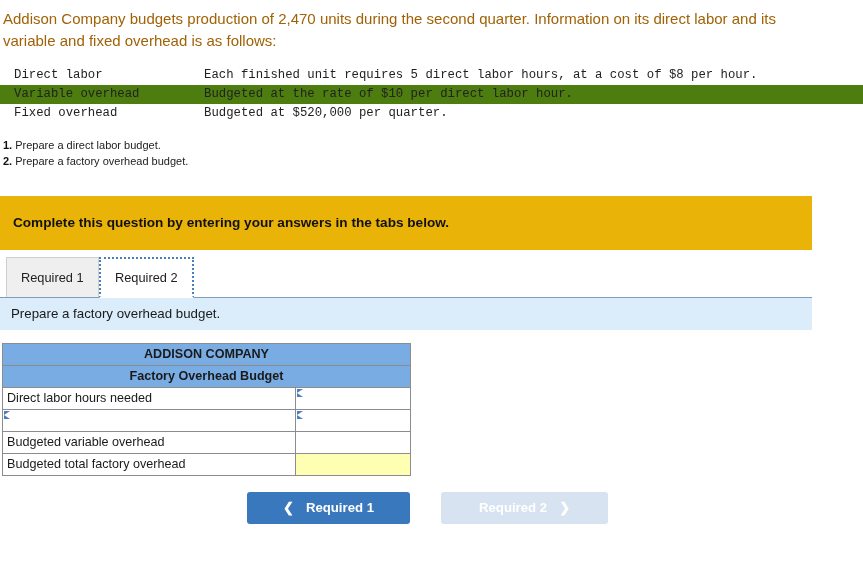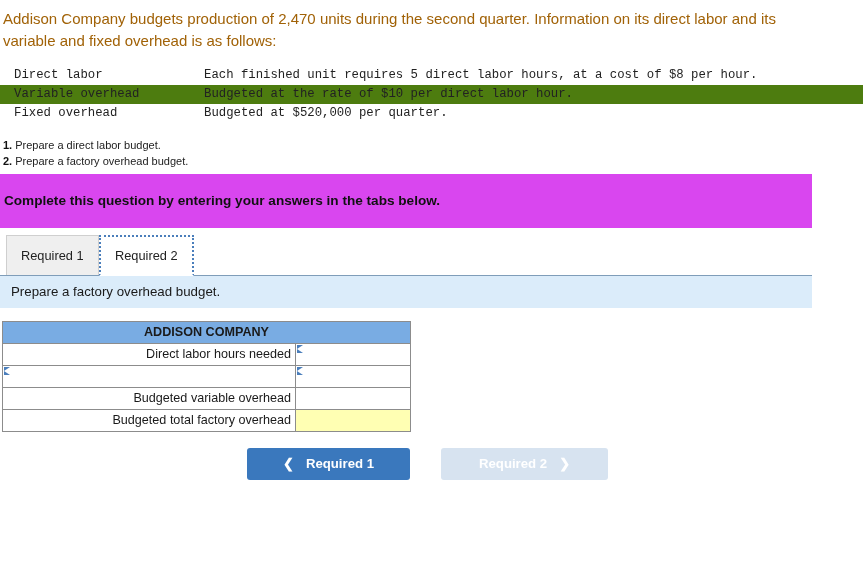--- a/index.html
+++ b/index.html
@@ -48,28 +48,28 @@
     margin: 14px 0 0 0;
     padding: 0 0 0 3px;
     font-size: 11px;
     line-height: 1.45;
     color: #222;
   }
   .reqlist .num { font-weight: bold; color: #111; }
 
   
   .banner {
-    margin: 4px 0 0 0;
+    margin: 26px 0 0 0;
     width: 812px;
     height: 54px;
-    background: #d946ef;
-    display: flex;
-    align-items: center;
-    box-sizing: border-box;
-    padding-left: 4px;
+    background: #eab308;
+    display: flex;
+    align-items: center;
+    box-sizing: border-box;
+    padding-left: 13px;
   }
   .banner-text {
     font-size: 13.6px;
     font-weight: bold;
     color: #111;
   }
 
   
   .tabstrip {
     position: relative;
@@ -148,21 +148,21 @@
 
   td.hdr {
     background: #79ACE3;
     text-align: center;
     font-weight: bold;
     font-size: 12.8px;
     border: 1px solid #7593b5;
   }
   td.hdr-blank { background: #79ACE3; border: 1px solid #7593b5; }
 
-  td.rowlabel { background: #ffffff; text-align: right; }
+  td.rowlabel { background: #ffffff; text-align: left; }
 
   
   td.cell-input {
     background: #ffffff;
     border: 2px solid #5b8dc0;
     position: relative;
     padding: 0;
   }
   td.cell-plain {
     background: #ffffff;
@@ -281,20 +281,23 @@
 <div class="sheetwrap">
   <table class="sheet">
     <colgroup>
         <col class="c-label">
         <col class="c-val">
       </colgroup>
     <tbody>
       <tr>
         <td class="hdr" colspan="2">ADDISON COMPANY</td>
       </tr>
+      <tr>
+        <td class="hdr" colspan="2">Factory Overhead Budget</td>
+      </tr>
 
       <tr>
         <td class="rowlabel">Direct labor hours needed</td>
         <td class="cell-input">
           <span class="flag"></span>
         </td>
       </tr>
 
       <tr>
         <td class="label-input">

